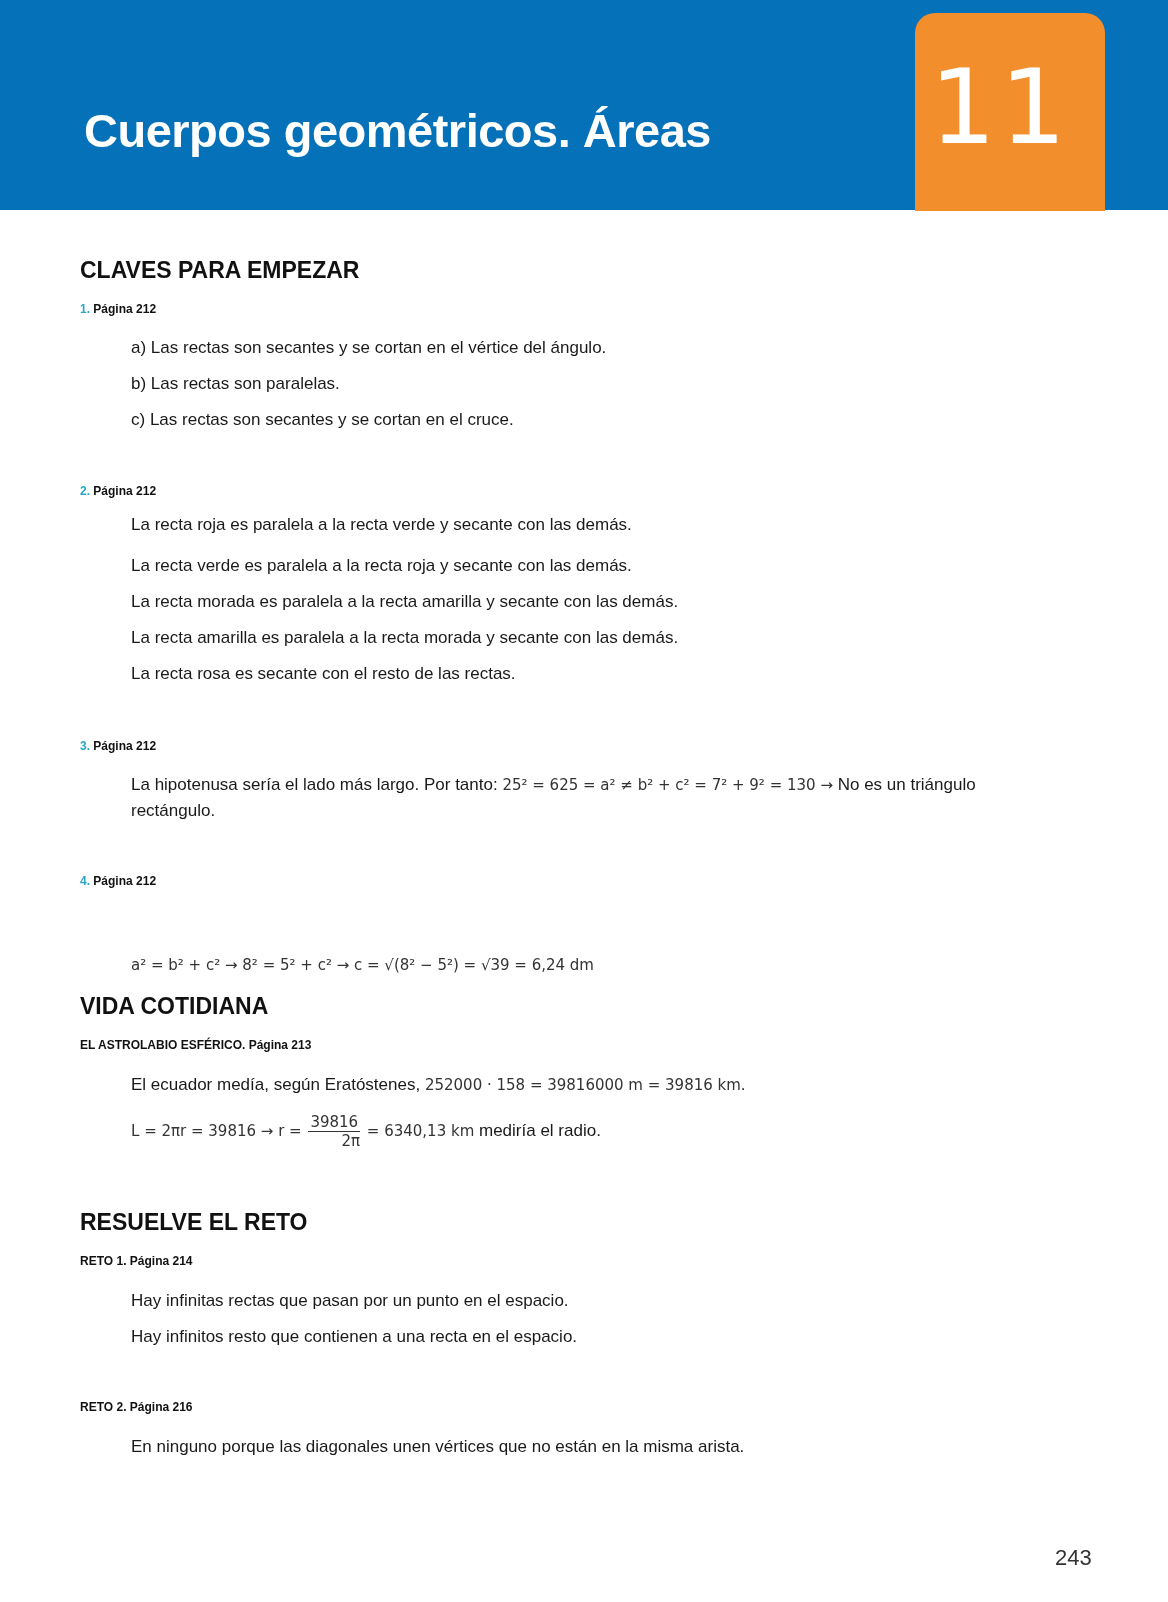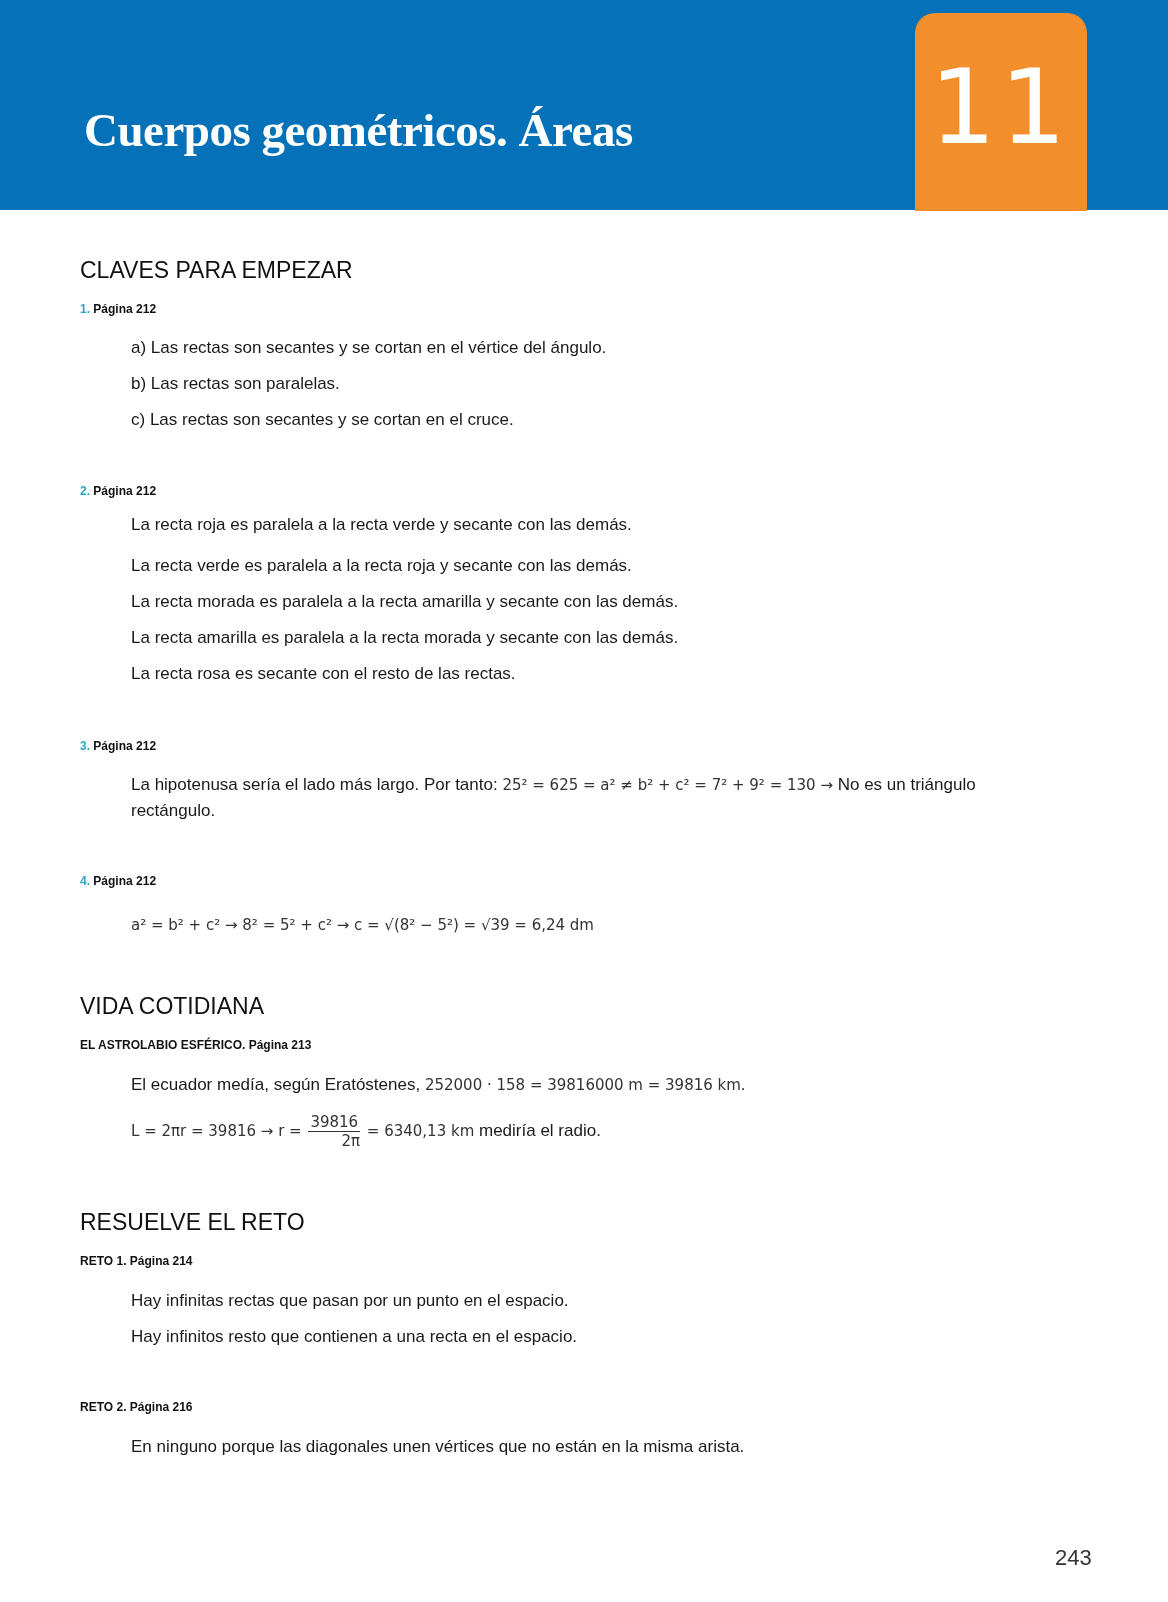--- a/index.html
+++ b/index.html
@@ -7,43 +7,43 @@
     width: 1168px; height: 1602px; background: #ffffff; position: relative;
     font-family: "Liberation Sans", sans-serif; color: #1a1a1a; overflow: hidden;
   }
   .header {
     position: absolute; left: 0; top: 0; width: 1168px; height: 210px;
     background: #0571b8;
   }
   .title {
     position: absolute; left: 84px; top: 103px; color: #ffffff;
     font-size: 47px; font-weight: bold; letter-spacing: -0.5px;
-    font-family: Liberation Serif, serif;
+    font-family: Liberation Sans, sans-serif;
   }
   .chapter-tab {
-    position: absolute; left: 915px; top: 13px; width: 172px; height: 198px;
+    position: absolute; left: 915px; top: 13px; width: 190px; height: 198px;
     background: #f28e2c; border-radius: 20px 20px 0 0;
   }
   .chapter-num {
     position: absolute; left: 0; top: 42px; width: 170px; text-align: center;
     color: #ffffff; font-size: 104px; font-weight: normal; line-height: 1;
     font-family: "DejaVu Sans", sans-serif; letter-spacing: 4px;
   }
   .content { position: absolute; left: 0; top: 0; width: 1168px; }
   .h1 {
-    position: absolute; left: 80px; font-size: 23px; font-weight: normal; color: #111;
+    position: absolute; left: 80px; font-size: 23px; font-weight: bold; color: #111;
   }
   .h2 {
     position: absolute; left: 80px; font-size: 12px; font-weight: bold; color: #111;
   }
   .h2 .num { color: #2aa5c8; }
   .p {
     position: absolute; left: 131px; font-size: 17px; color: #1a1a1a; white-space: nowrap;
   }
-  .math { font-family: "DejaVu Sans", sans-serif; font-size: 15px; color: #333; }
+  .math { font-family: "DejaVu Sans", sans-serif; font-size: 15px; color: #333; margin-top: 40px; }
   .frac { display: inline-block; vertical-align: middle; text-align: right; margin: 0 2px; }
   .frac .top { display: block; border-bottom: 1px solid #333; padding: 0 2px; }
   .frac .bot { display: block; }
   .page-number {
     position: absolute; left: 1055px; top: 1545px; font-size: 22px; color: #333;
   }
 </style>
 </head>
 <body>
 

